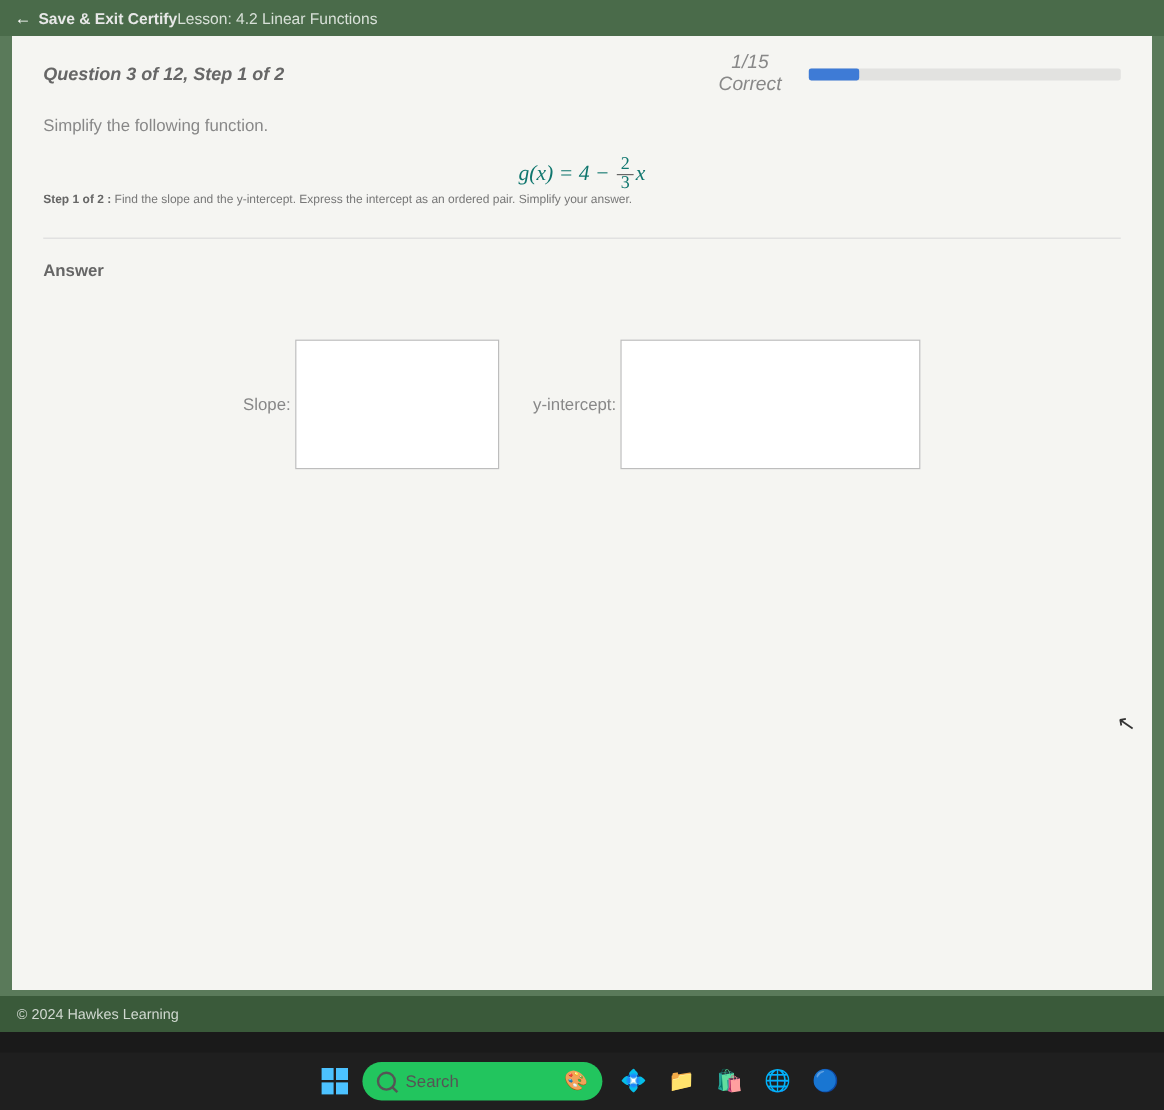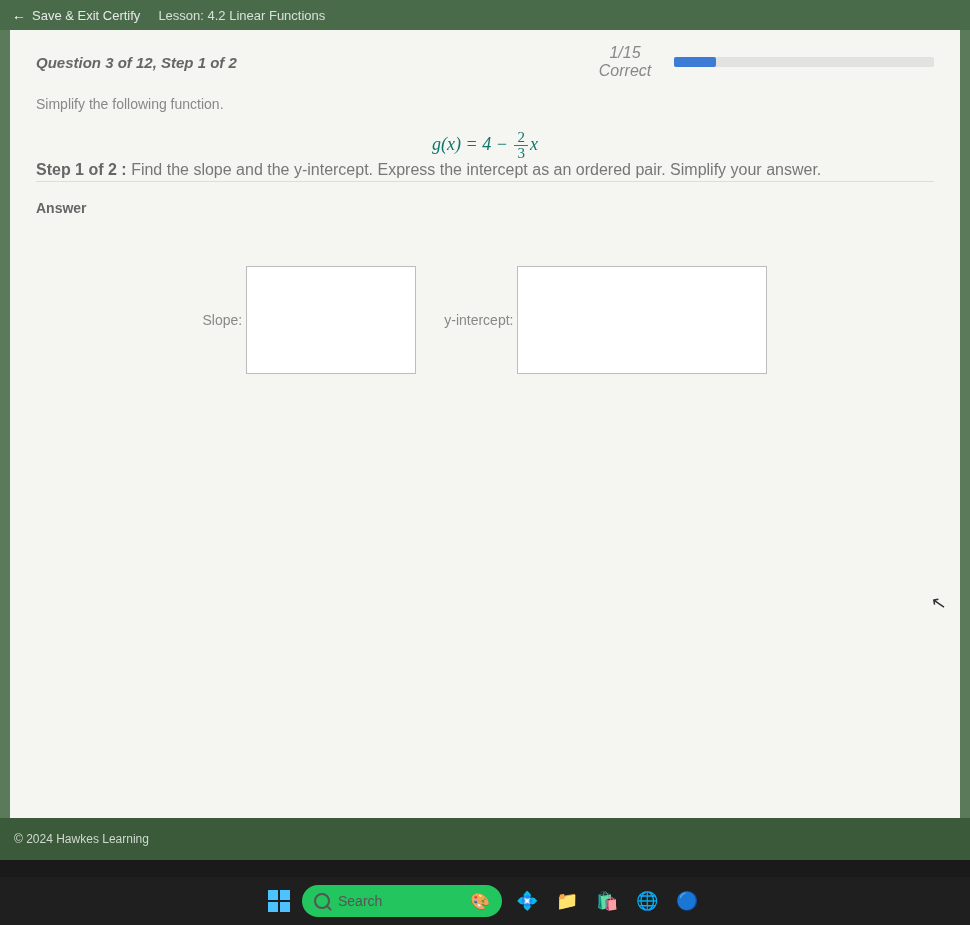--- a/index.html
+++ b/index.html
@@ -24,21 +24,21 @@
     align-items: center;
     padding: 0 12px;
     color: #e8e8e8;
     font-size: 13px;
   }
   .back-arrow {
     color: #fff;
     margin-right: 6px;
     font-size: 14px;
   }
-  .save-exit { font-weight: normal; margin-right: 18px; }
+  .save-exit { font-weight: bold; }
   .lesson-title { color: #d8e0d8; }
   .main-panel {
     background: #f5f5f2;
     margin: 0 10px 10px 10px;
     height: 795px;
     padding: 14px 26px;
     color: #555;
   }
   .header-row {
     display: flex;
@@ -94,22 +94,22 @@
     text-align: center;
     font-style: normal;
     line-height: 1;
     font-size: 15px;
     margin: 0 2px;
   }
   .equation .frac .num { display: block; border-bottom: 1px solid #666; padding: 0 3px; }
   .equation .frac .den { display: block; padding: 0 3px; }
   .step-line {
     color: #777;
-    font-size: 16px;
-    padding-bottom: 2px;
+    font-size: 10px;
+    padding-bottom: 26px;
     border-bottom: 1px solid #ddd;
   }
   .step-line b { color: #666; }
   .answer-label {
     margin-top: 18px;
     color: #666;
     font-weight: bold;
     font-size: 14px;
     margin-bottom: 50px;
   }
@@ -135,21 +135,21 @@
     font-size: 16px;
     text-align: center;
     padding: 4px;
   }
   .field.slope input { width: 170px; }
   .field.yint input { width: 250px; }
   .footer-bar {
     position: absolute;
     bottom: 0;
     left: 0; right: 0;
-    height: 42px;
+    height: 30px;
     background: #3a5a3a;
     color: #d0d8d0;
     font-size: 12px;
     display: flex;
     align-items: center;
     padding: 0 14px;
   }
   .taskbar {
     position: absolute;
     bottom: 0;

